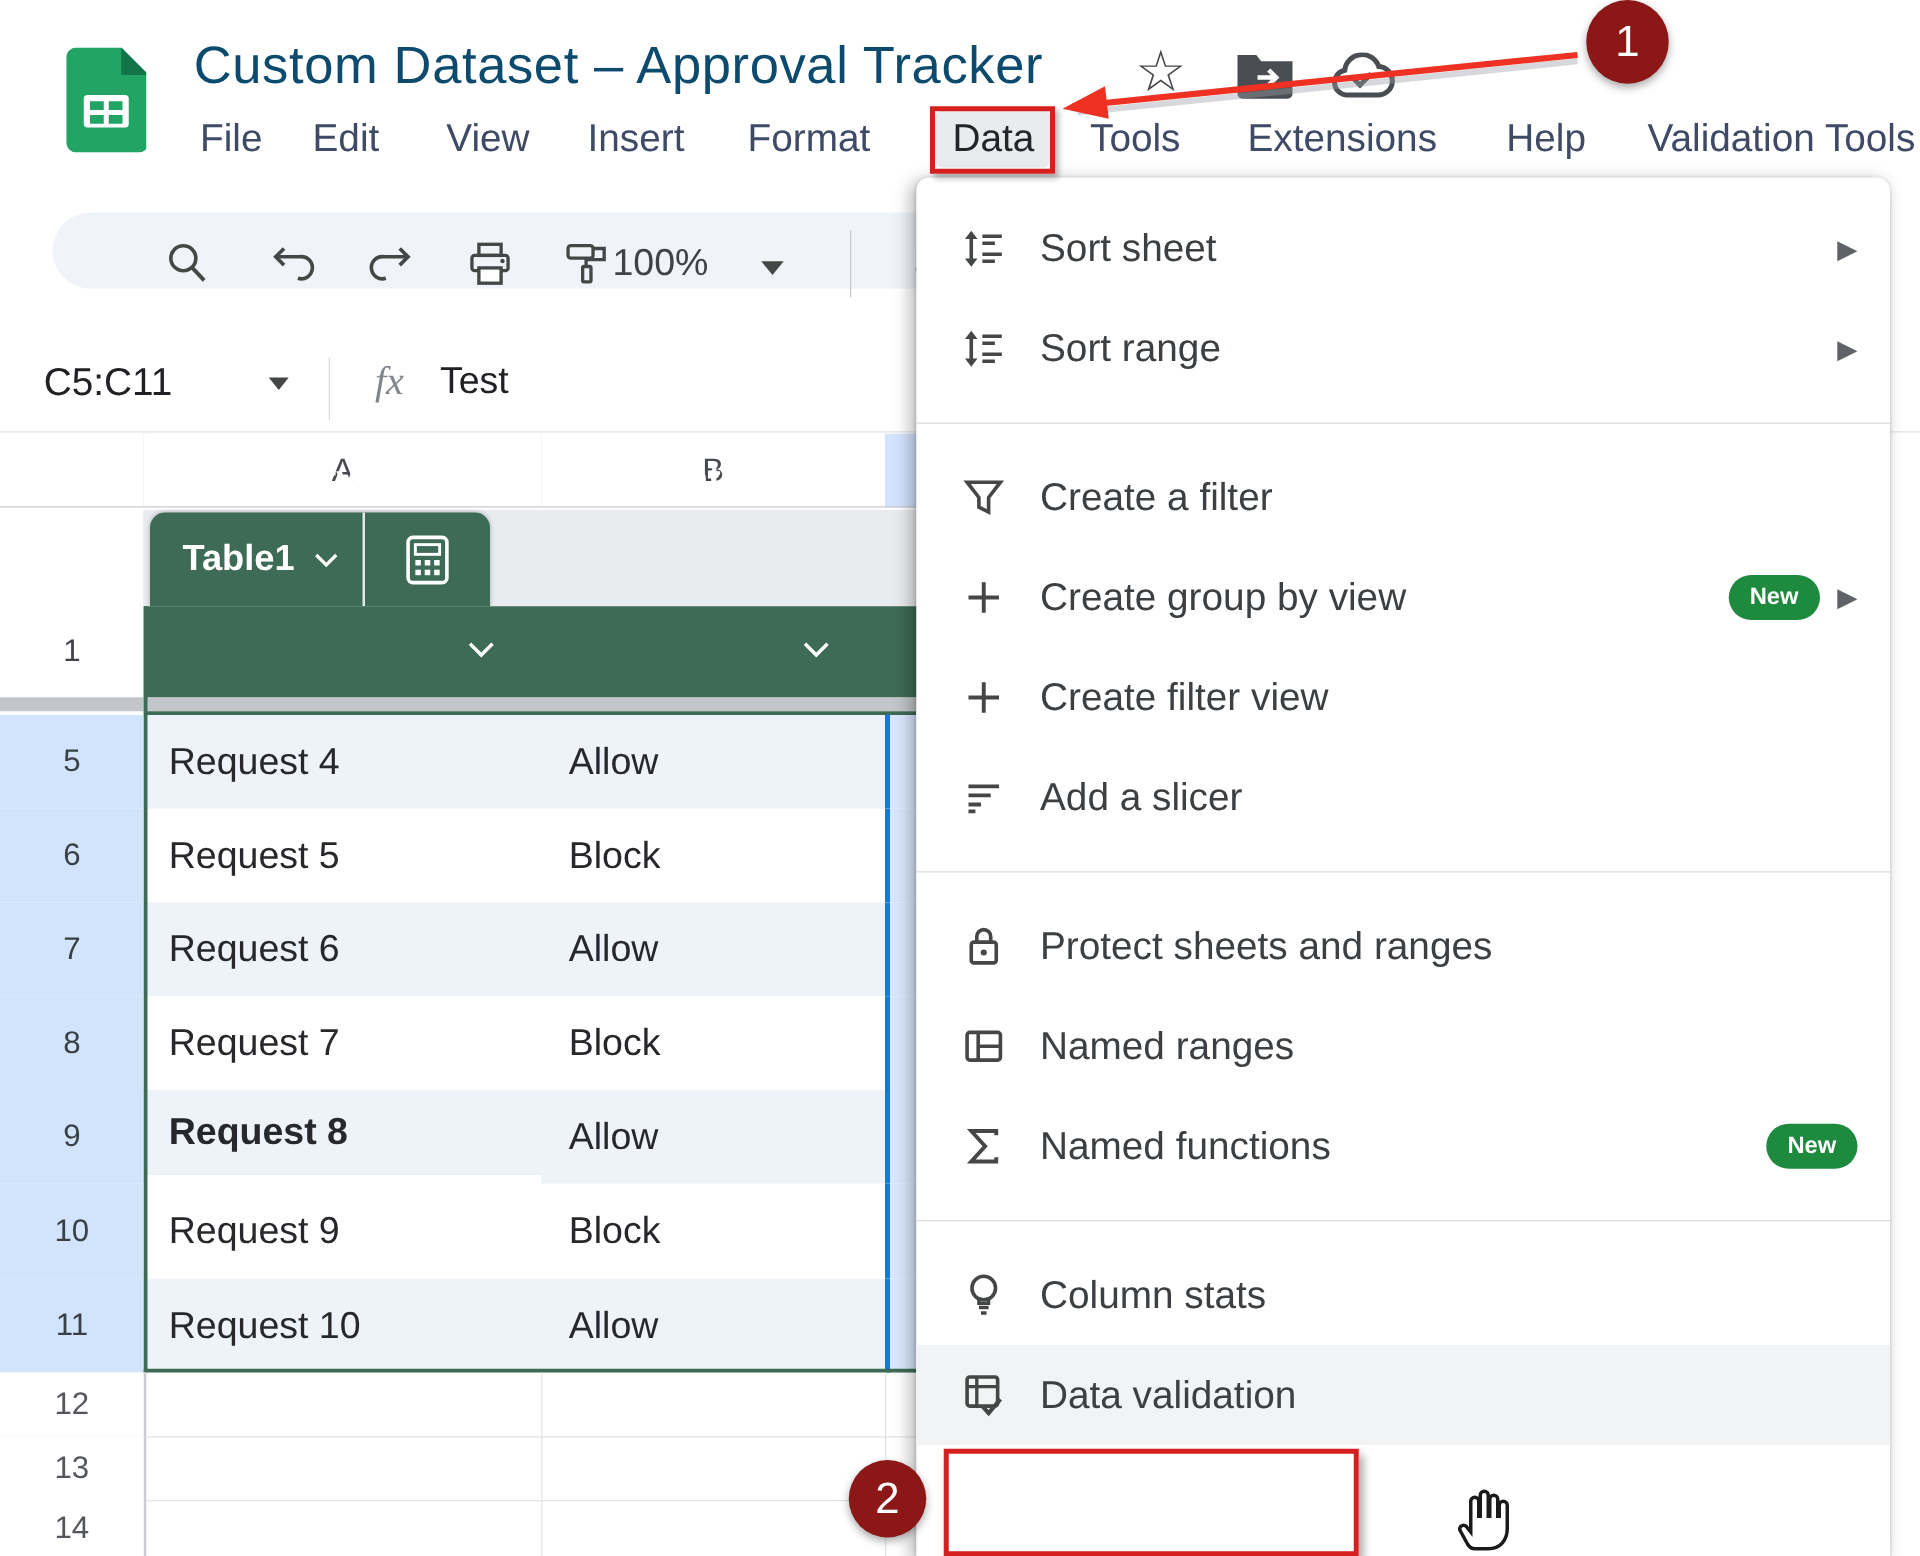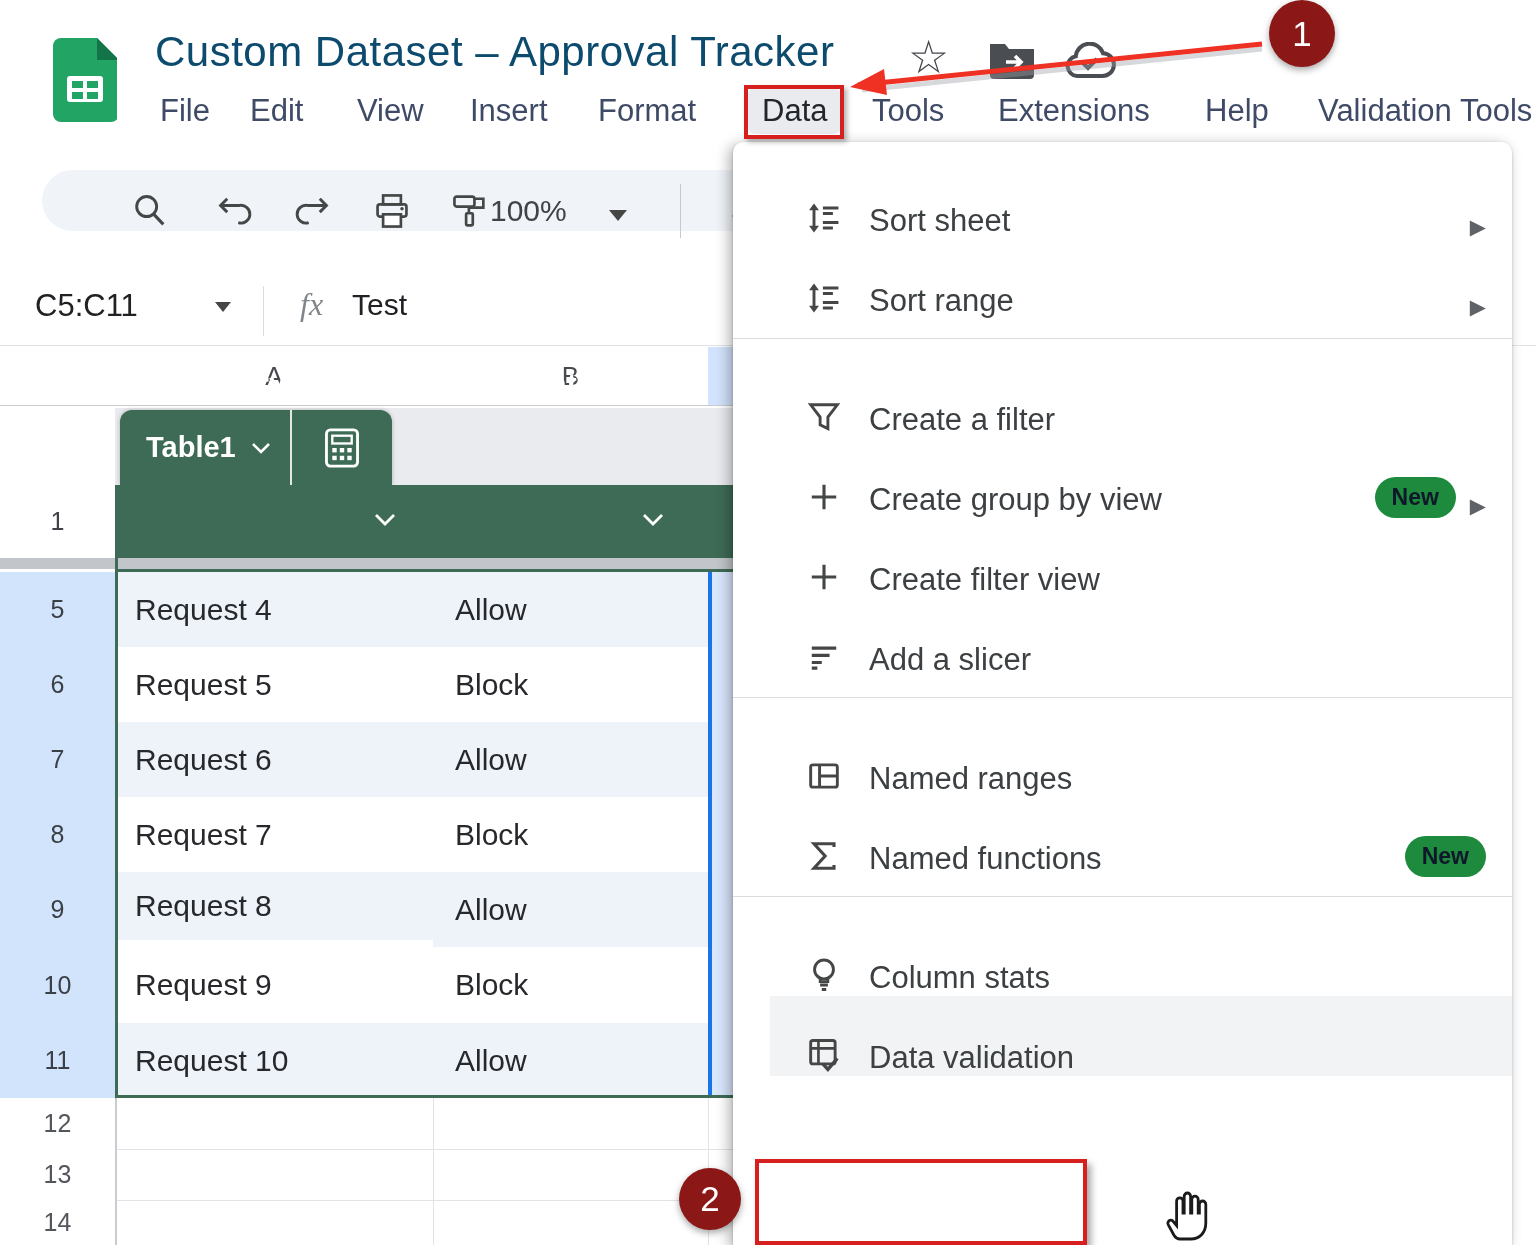--- a/index.html
+++ b/index.html
@@ -57,26 +57,26 @@
   #tbl-left{position:absolute;left:115px;top:138px;width:3px;height:613px;background:#3e6b55;}
   #tbl-bottom{position:absolute;left:115px;top:748px;width:618px;height:3px;background:#3e6b55;}
   .erow-hdr{position:absolute;left:0;width:115px;display:flex;align-items:center;justify-content:center;font-size:25px;color:#53565b;
             background:#fff;border-right:2px solid #c9ccd1;border-bottom:1px solid #e1e3e7;}
   .gridv{position:absolute;width:1px;background:#e1e3e7;}
   .gridh{position:absolute;height:1px;background:#e1e3e7;}
 
   
   #data-menu{left:733px;top:142px;width:779px;height:1103px;background:#fff;border-radius:10px 10px 0 0;
              box-shadow:-4px 3px 14px rgba(0,0,0,.3),0 1px 3px rgba(0,0,0,.2);padding-top:17px;box-sizing:border-box;z-index:10;}
-  .mi{position:relative;height:80px;display:flex;align-items:flex-end;cursor:default;margin-left:37px;}
+  .mi{position:relative;height:80px;display:flex;align-items:center;cursor:default;}
   .mi.hl{background:#f1f3f4;}
   .mi .ico{width:42px;height:42px;margin-left:33px;flex:0 0 42px;display:flex;align-items:center;justify-content:center;}
   .mi .lbl{margin-left:24px;font-size:31px;color:#3c4043;white-space:nowrap;}
   .mi .spacer{flex:1;}
-  .new-badge{background:#1d8a3d;color:#0f172a;font-size:23px;font-weight:bold;border-radius:24px;padding:7px 17px;margin-right:14px;}
+  .new-badge{background:#1d8a3d;color:#ffffff;font-size:19px;font-weight:bold;border-radius:24px;padding:7px 17px;margin-right:14px;}
   .sub-arrow{color:#5f6368;font-size:21px;margin-right:26px;}
   .pad-r{margin-right:14px;}
   .menu-divider{height:1px;background:#dadce0;margin:19px 0 19px 0;}
 
   
   .ann-badge{position:absolute;background:#8c1717;border-radius:50%;display:flex;align-items:center;justify-content:center;
              color:#fff;font-size:35px;z-index:60;box-shadow:0 3px 7px rgba(0,0,0,.35);}
   #badge1{left:1269px;top:0px;width:66px;height:67px;}
   #badge2{left:679px;top:1168px;width:62px;height:62px;}
   .red-box{position:absolute;border:4px solid #d61f1f;z-index:55;box-shadow:4px 5px 7px rgba(0,0,0,.35);}
@@ -256,21 +256,21 @@
         <div class="cellA" style="top: 450px; height: 75px; background: rgb(255, 255, 255);">
           <span>Request 7</span>
         </div>
         <div class="cellB" style="top: 450px; height: 75px; background: rgb(255, 255, 255);">
           <span>Block</span>
         </div>
         <div class="sliver" style="top: 450px; height: 75px;"></div>
         <div class="rowhdr sel" style="top: 525px; height: 75px;">
           <span>9</span>
         </div>
-        <div class="cellA" style="top: 525px; height: 68px; background: rgb(238, 242, 249);">
+        <div class="cellA" style="top: 525px; height: 68px; background: rgb(238, 242, 249); font-weight: bold;">
           <span>Request 8</span>
         </div>
         <div class="cellB" style="top: 525px; height: 75px; background: rgb(238, 242, 249);">
           <span>Allow</span>
         </div>
         <div class="sliver" style="top: 525px; height: 75px;"></div>
         <div class="rowhdr sel" style="top: 600px; height: 76px;">
           <span>10</span>
         </div>
         <div class="cellA" style="top: 600px; height: 76px; background: rgb(255, 255, 255);">
@@ -372,20 +372,31 @@
               <path d="M7 10 H29 M7 16.5 H23 M7 23 H16 M7 28 H12" stroke="#444746" stroke-width="2.8"></path>
             </svg>
           </span>
           <span class="lbl">Add a slicer</span>
           <span class="spacer"></span>
         </div>
         <div class="menu-divider"></div>
         <div class="mi">
           <span class="ico">
             <svg width="40" height="40" viewBox="0 0 36 36">
+              <rect x="9" y="15" width="18" height="15" rx="2" fill="none" stroke="#444746" stroke-width="2.6"></rect>
+              <path d="M13 15 V11 a5 5 0 0 1 10 0 V15" fill="none" stroke="#444746" stroke-width="2.6"></path>
+              <circle cx="18" cy="22.5" r="2.2" fill="#444746"></circle>
+            </svg>
+          </span>
+          <span class="lbl">Protect sheets and ranges</span>
+          <span class="spacer"></span>
+        </div>
+        <div class="mi">
+          <span class="ico">
+            <svg width="40" height="40" viewBox="0 0 36 36">
               <rect x="6" y="8" width="24" height="20" rx="2" fill="none" stroke="#444746" stroke-width="2.6"></rect>
               <path d="M14 8 V28 M14 18 H30" stroke="#444746" stroke-width="2.6"></path>
             </svg>
           </span>
           <span class="lbl">Named ranges</span>
           <span class="spacer"></span>
         </div>
         <div class="mi">
           <span class="ico">
             <svg width="40" height="40" viewBox="0 0 36 36">

